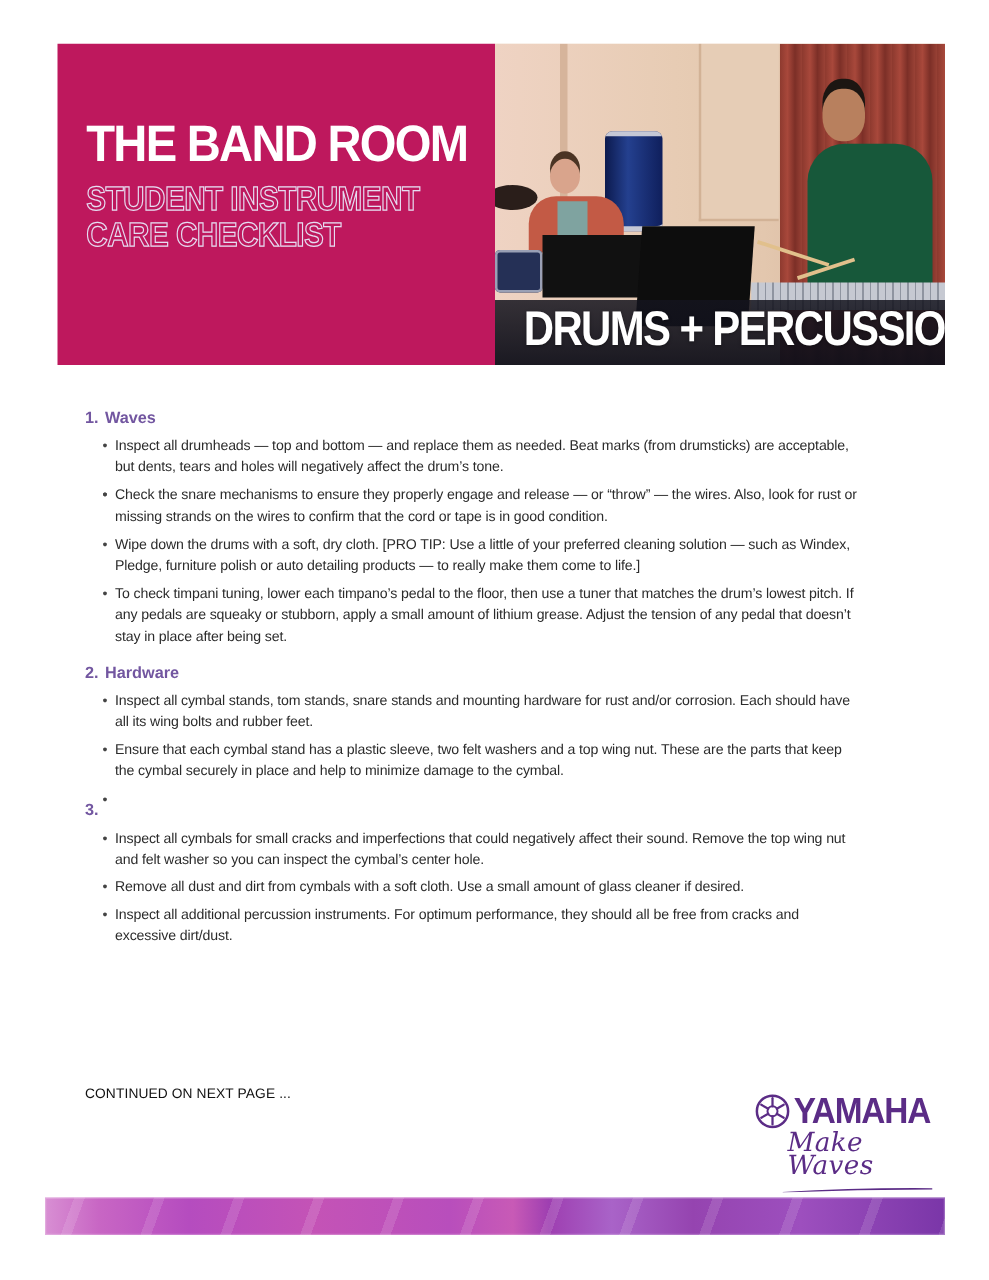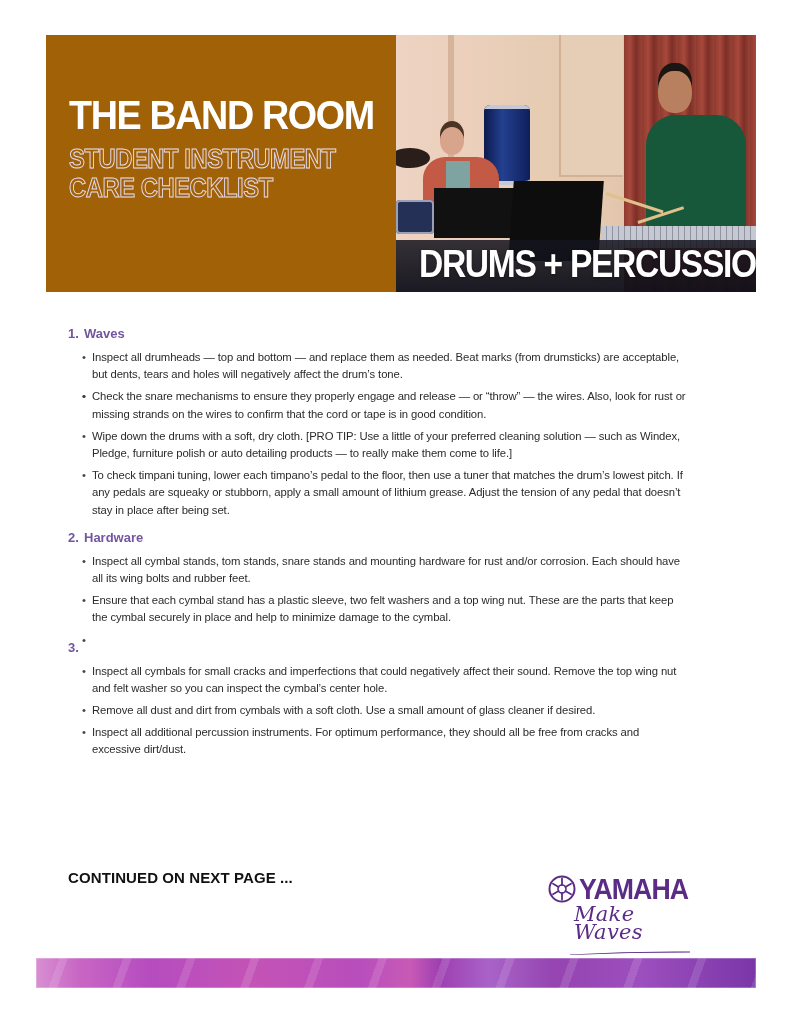--- a/index.html
+++ b/index.html
@@ -1,21 +1,21 @@
 <!DOCTYPE html>
 <html><head>
 <meta charset="utf-8">
 <style>
   html, body { margin: 0; padding: 0; background: #ffffff; }
   body { width: 791px; height: 1024px; position: relative; overflow: hidden;
          font-family: "Liberation Sans", sans-serif; color: #222; }
 
   
   .header { position: absolute; left: 46px; top: 35px; width: 710px; height: 257px; display: flex; }
-  .header-left { width: 350px; height: 100%; background: #a16207; position: relative; }
+  .header-left { width: 350px; height: 100%; background: #be185d; position: relative; }
   .title-main { position: absolute; left: 23px; top: 58px; margin: 0;
                 font-family: "Liberation Sans", sans-serif; font-weight: 700;
                 font-size: 41px; line-height: 44px; color: #ffffff; letter-spacing: -1.5px;
                 transform: scaleX(0.92); transform-origin: left; white-space: nowrap; }
   .title-sub { position: absolute; left: 23px; top: 110px; margin: 0;
                font-family: "Liberation Sans", sans-serif; font-weight: 700;
                font-size: 27px; line-height: 29px; color: transparent;
                -webkit-text-stroke: 1px #e6ddf2; letter-spacing: -0.5px;
                transform: scaleX(0.88); transform-origin: left; white-space: nowrap; }
 
@@ -66,25 +66,25 @@
   .section-heading { display: flex; margin: 0 0 7px 0; font-size: 13px; font-weight: 700; color: #7256a0; line-height: 17px; }
   .section-num { width: 16px; }
   .bullets { list-style: none; margin: 0; padding: 0 0 0 14px; }
   .bullet { position: relative; padding-left: 10px; font-size: 11.3px; line-height: 17.2px; color: #2b2b2b;
             margin-bottom: 5px; letter-spacing: -0.1px; }
   .bullet-dot { position: absolute; left: 0; top: 0; color: #444; }
 
   #section-2 { margin-top: 10px; }
   #section-3 { margin-top: 12px; }
 
-  .continued { position: absolute; left: 68px; top: 869px; font-size: 15px; font-weight: 700; color: #111;
+  .continued { position: absolute; left: 68px; top: 869px; font-size: 11px; font-weight: 400; color: #111;
                letter-spacing: 0.1px; }
 
   
-  .logo { position: absolute; left: 548px; top: 874px; width: 150px; height: 62px; }
+  .logo { position: absolute; left: 604px; top: 874px; width: 150px; height: 62px; }
   .logo-row { display: flex; align-items: center; }
   .logo-emblem { width: 28px; height: 28px; }
   .logo-wordmark { margin-left: 3px; font-size: 29px; font-weight: 700; color: #5b2c86; letter-spacing: -1px;
                    line-height: 30px; transform: scaleX(0.92); transform-origin: left; }
   .logo-tagline { margin: 1px 0 0 26px; font-family: "DejaVu Serif", serif; font-style: italic; font-size: 21px;
                   color: #5b2c86; letter-spacing: 0.3px; line-height: 18px; }
   .logo-swoosh { margin-left: 22px; width: 120px; height: 4px; }
 
   
   .footer-bar { position: absolute; left: 36px; top: 958px; width: 720px; height: 30px;

